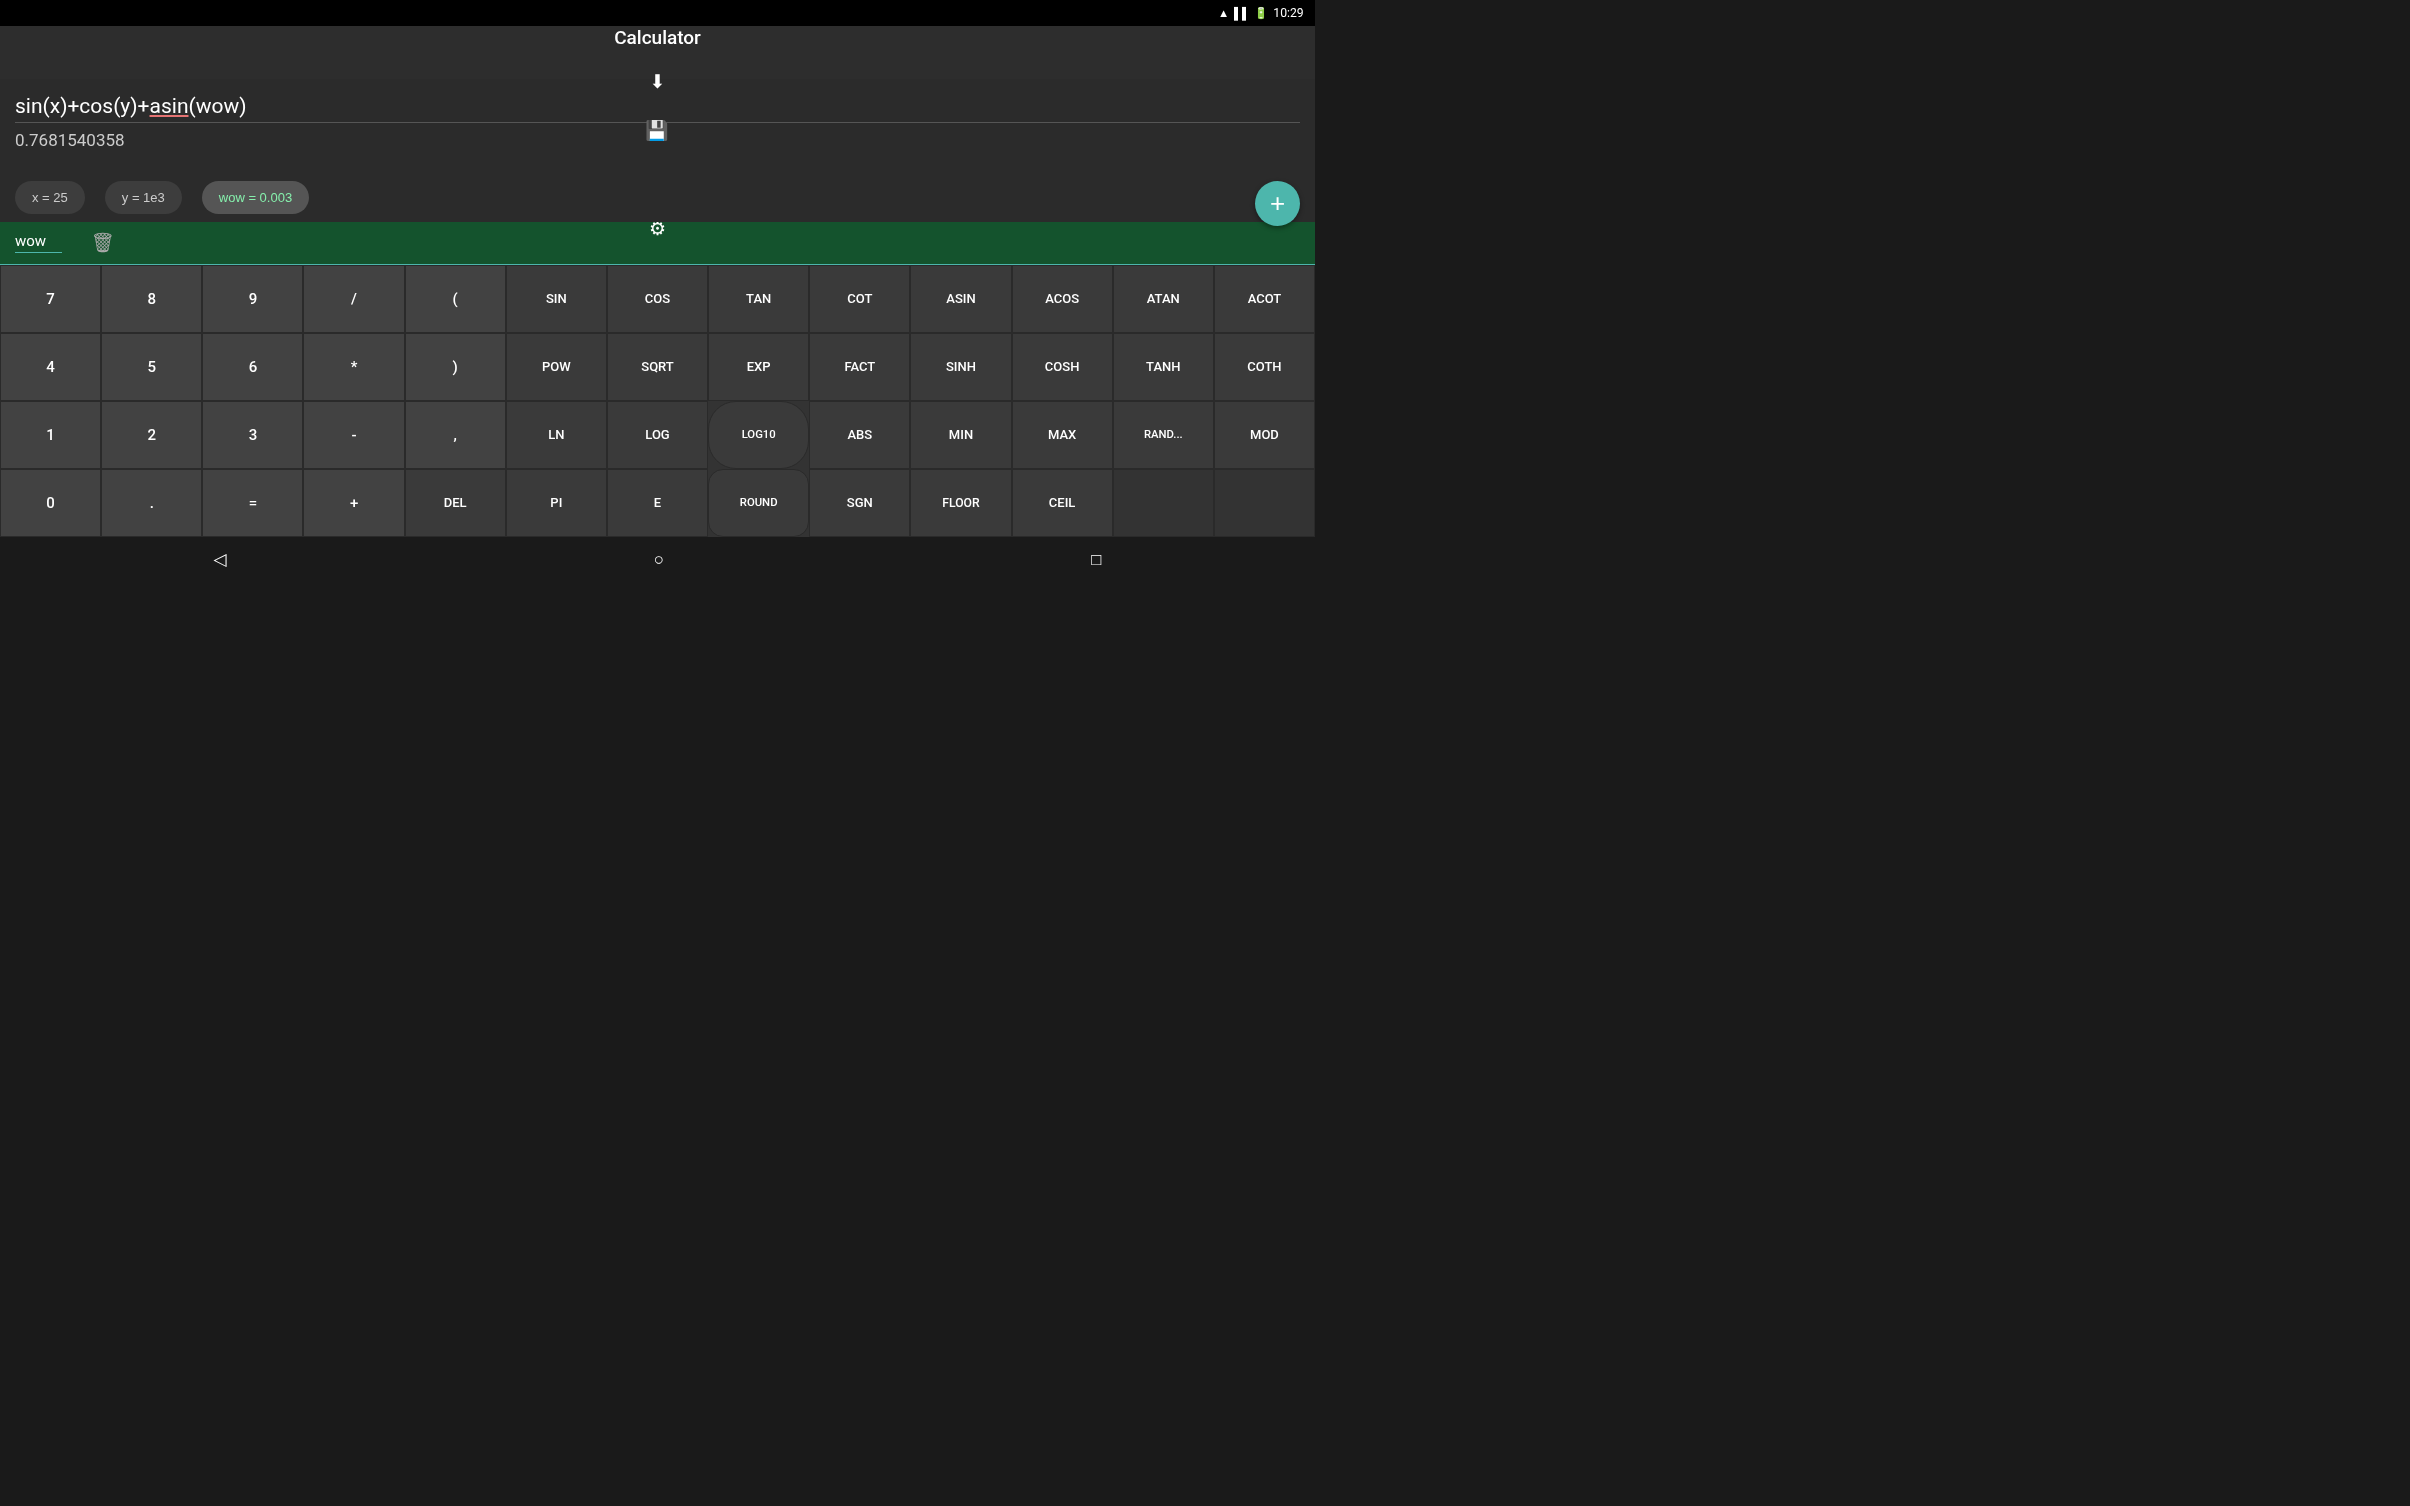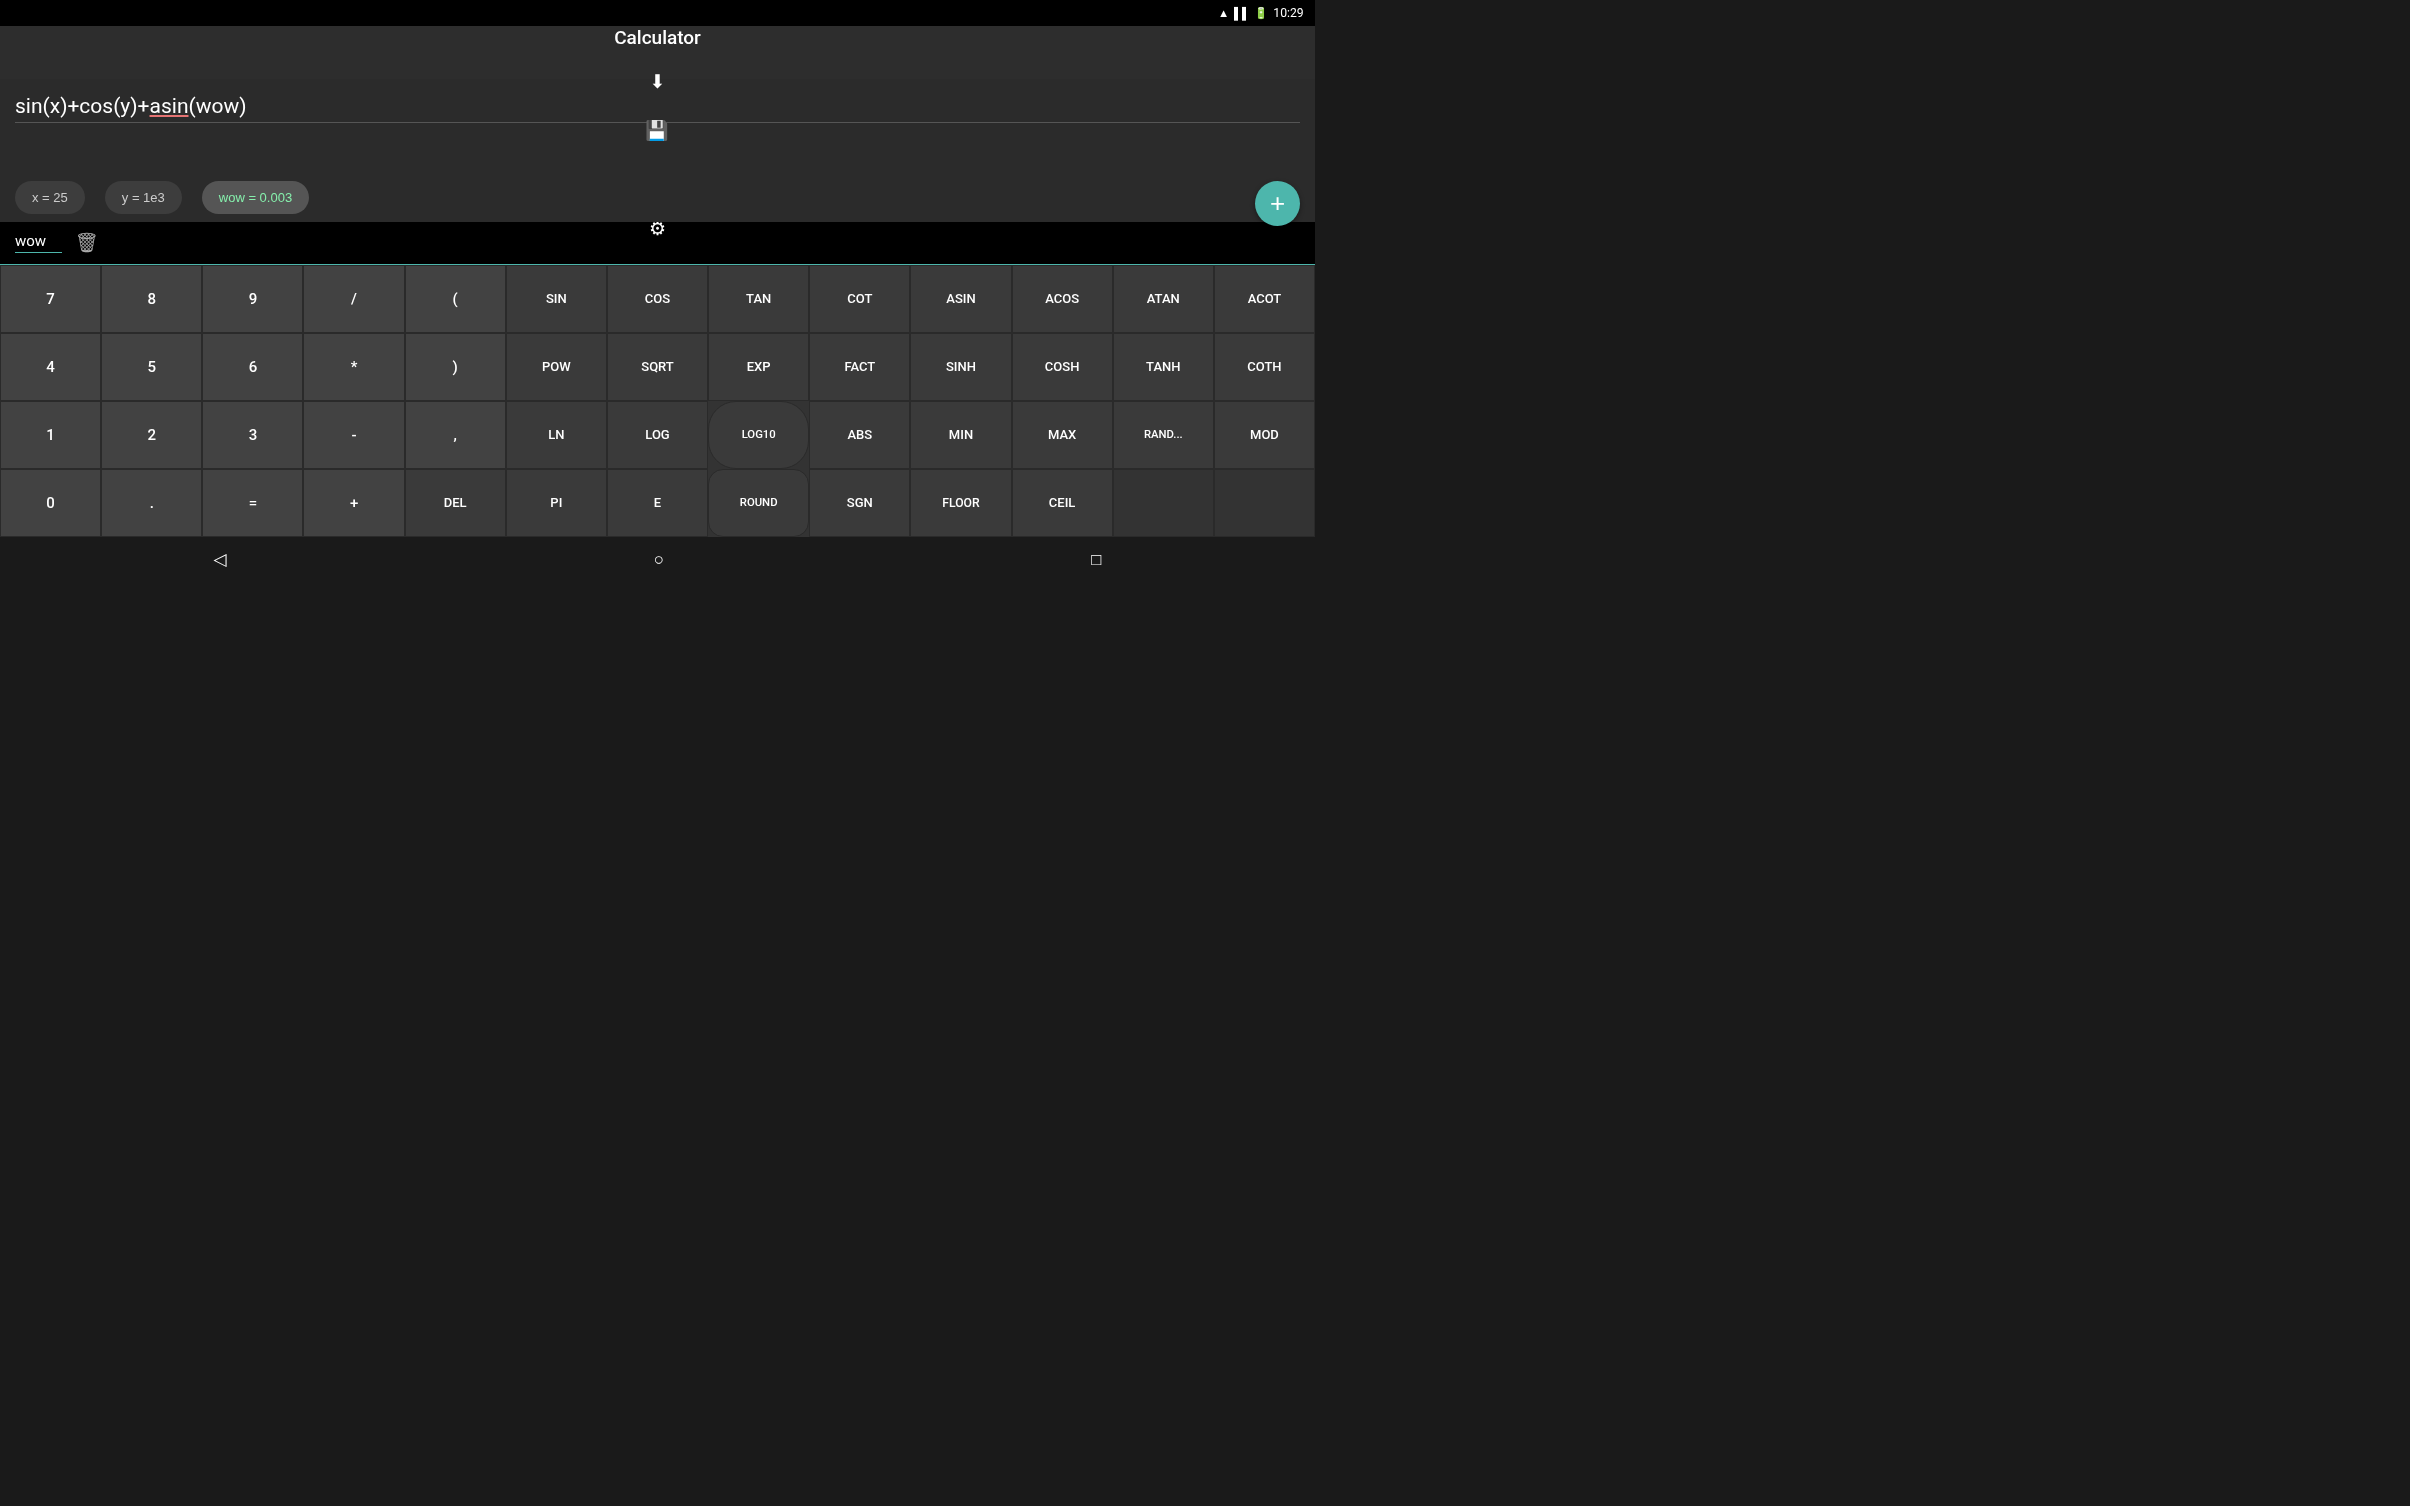--- a/index.html
+++ b/index.html
@@ -128,26 +128,26 @@
       font-size: 26px;
       cursor: pointer;
       display: flex;
       align-items: center;
       justify-content: center;
       box-shadow: 0 1.9px 5.6px rgba(0,0,0,0.4);
     }
 
     
     #var-input-bar {
-      background: #000000;
+      background: #14532d;
       padding: 5.6px 15px;
       display: flex;
       align-items: center;
       border-bottom: 1.9px solid #4DB6AC;
-      gap: 9px;
+      gap: 25px;
     }
     #var-name-label {
       font-size: 15px;
       color: #fff;
       min-width: 47px;
       border-bottom: 1.9px solid #4DB6AC;
       padding-bottom: 1.9px;
     }
     #var-value-input {
       flex: 1;
@@ -230,20 +230,21 @@
   <div class="app-bar-icon">⬇</div>
   <div class="app-bar-icon">💾</div>
   <div class="app-bar-icon">?</div>
   <div class="app-bar-icon">⚙</div>
 </div>
 
 <div id="expression-area">
   <div id="expression-input">
     <span>sin(x)+cos(y)+</span><span class="underline-part">asin</span><span>(wow)</span>
   </div>
+  <div id="expression-result">0.7681540358</div>
 </div>
 
 <div id="variables-area">
   <button class="var-btn">x = 25</button>
   <button class="var-btn">y = 1e3</button>
   <button class="var-btn active">wow = 0.003</button>
   <button id="add-var-btn">+</button>
 </div>
 
 <div id="var-input-bar">

